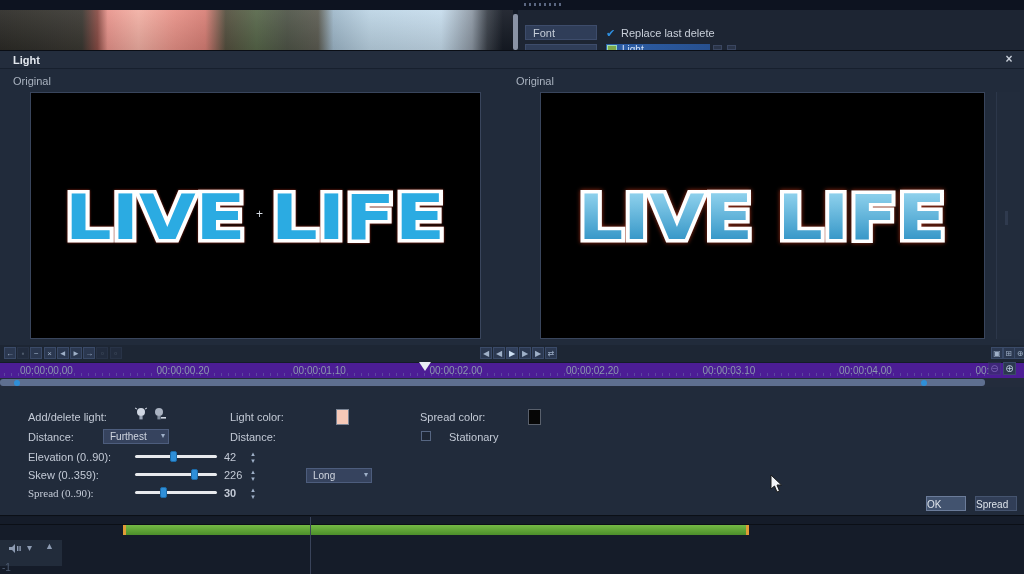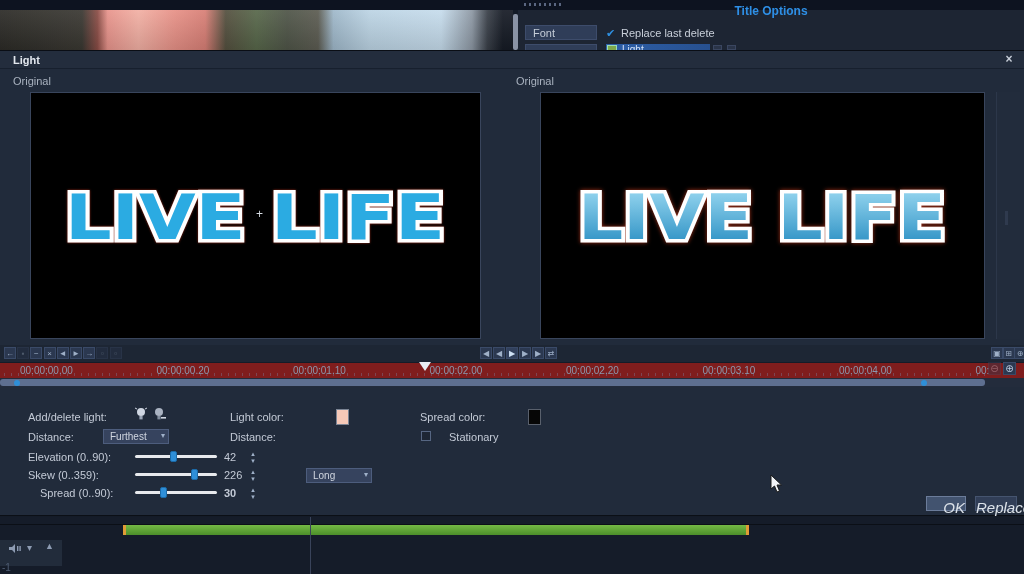--- a/index.html
+++ b/index.html
@@ -39,42 +39,42 @@
   .canvas svg{display:block;}
   .collapsed-strip{left:996px;top:41px;width:24px;height:247px;background:#222c3c;border-left:1px solid #2c374a;}
   .collapsed-notch{left:1005px;top:160px;width:3px;height:14px;background:#2f3a4e;}
   
   .toolrow{left:0;top:294px;width:1024px;height:17px;background:#1d2634;}
   .kf-btn,.tr-btn,.pv-btn{position:absolute;width:12px;height:12px;background:#2b3850;border:1px solid #3a4a68;
      color:#9fb0c8;font-size:8px;line-height:11px;text-align:center;}
   .dim{opacity:.38;}
   .tr-btn.accent{color:#cfe2f6;background:#31405c;}
   
-  .ruler{left:0;top:311px;width:1024px;height:16px;background:#7f1d1d;border-top:1px solid #141c28;}
+  .ruler{left:0;top:311px;width:1024px;height:16px;background:#4c1d95;border-top:1px solid #141c28;}
   .ts{position:absolute;top:2px;font-size:10px;color:#8b98ad;white-space:nowrap;}
   .ruler-ticks{left:4px;top:322px;width:981px;height:3px;
      background:repeating-linear-gradient(90deg,rgba(125,145,180,.35) 0 1px,transparent 1px 7px);}
   .zoom-btn{position:absolute;top:311px;width:13px;height:13px;background:#2b3850;border:1px solid #3a4a68;
      color:#b9c8dd;font-size:10px;line-height:12px;text-align:center;}
   .playhead-tri{left:419px;top:311px;width:0;height:0;border-left:6px solid transparent;border-right:6px solid transparent;border-top:9px solid #e8edf4;}
   .playhead-red{left:422px;top:327px;width:6px;height:3px;background:#d03a2a;}
   
   .scroll-track{left:0;top:327px;width:1024px;height:9px;background:#232c3c;}
   .scroll-bar{left:0;top:328px;width:985px;height:7px;background:#5e6f90;border-radius:3px;}
   .scroll-dot{position:absolute;top:329px;width:6px;height:6px;border-radius:50%;background:#2f8fd8;}
   
   .ctl-label{position:absolute;font-size:11px;color:#c3cad6;white-space:nowrap;}
   .swatch{position:absolute;width:13px;height:16px;border:1px solid #7b8494;}
   .dropdown{position:absolute;width:66px;height:15px;background:#36435e;border:1px solid #4d5d7d;font-size:10px;color:#d0d6e0;padding:1px 0 0 6px;}
   .dropdown .caret{position:absolute;right:3px;top:1px;font-size:8px;color:#9fb0c8;}
   .checkbox{position:absolute;width:10px;height:10px;background:#1d2634;border:1px solid #566682;}
   .slider-track{position:absolute;height:3px;background:#e8eaee;border-radius:2px;}
   .slider-thumb{position:absolute;width:7px;height:11px;background:#2f8fd8;border:1px solid #1b6aa8;border-radius:2px;}
   .spinner{position:absolute;width:12px;height:15px;color:#9fb0c8;font-size:7px;line-height:7px;text-align:center;}
-  .btn{position:absolute;height:15px;font-size:15px;color:#dde3ea;text-align:right;padding-top:2px;font-style:italic;}
+  .btn{position:absolute;height:15px;font-size:10px;color:#dde3ea;text-align:left;padding-top:2px;}
   .btn-ok{left:926px;top:445px;width:40px;background:#42536f;border:1px solid #6b7c9a;}
   .btn-cancel{left:975px;top:445px;width:42px;background:#313e57;border:1px solid #45546f;}
   .bulb-btn{position:absolute;width:15px;height:14px;}
   
   .bottom-area{left:0;top:517px;width:1024px;height:57px;background:#151c29;}
   .seam{left:0;top:524px;width:1024px;height:1px;background:#0b0f16;}
   .clip-green{left:123px;top:525px;width:626px;height:10px;background:linear-gradient(180deg,#74b944,#4c8f2a);}
   .clip-cap{position:absolute;top:525px;width:3px;height:10px;background:#e09c36;}
   .vline{left:310px;top:517px;width:1px;height:57px;background:#39435a;}
   .track-header{left:0;top:540px;width:62px;height:26px;background:#222c3b;}
@@ -86,21 +86,20 @@
 </head>
 <body>
 
 <div class="stage">
 
   <div class="abs top-strip"></div>
   <div class="abs video-thumb"></div>
   <div class="abs vscroll-sliver"></div>
   <div class="abs right-panel"></div>
   <div class="abs grip-dots"></div>
-  <div class="abs title-options">Title Options</div>
   <div class="abs font-btn">Font</div>
   <div class="abs font-btn2"></div>
   <span class="abs chk-blue" style="left:606px;top:27px;">✔</span>
   <span class="abs lbl" style="left:621px;top:27px;color:#c9d0da;">Replace last delete</span>
   <div class="abs filter-row-sliver">
     <span class="ico"></span>
     <span class="txt">Light</span>
   </div>
   <div class="abs tiny-dim-arrow" style="left:713px;top:45px;"></div>
   <div class="abs tiny-dim-arrow" style="left:727px;top:45px;"></div>
@@ -220,32 +219,32 @@
           <div>▾</div>
         </div>
         <div class="ctl-label" style="left: 28px; top: 418px;">Skew (0..359):</div>
         <div class="slider-track" style="left: 135px; top: 422px; width: 82px;"></div>
         <div class="slider-thumb" style="left: 190.989px; top: 418px;"></div>
         <div class="ctl-label" style="left: 224px; top: 418px;">226</div>
         <div class="spinner" style="left: 247px; top: 417px;">
           <div>▴</div>
           <div>▾</div>
         </div>
-        <div class="ctl-label" style="left: 40px; top: 436px;">Spread (0..90):</div>
+        <div class="ctl-label" style="left: 28px; top: 436px; font-family: Liberation Serif, serif;">Spread (0..90):</div>
         <div class="slider-track" style="left: 135px; top: 440px; width: 82px;"></div>
         <div class="slider-thumb" style="left: 160px; top: 436px;"></div>
         <div class="ctl-label" style="left: 224px; top: 436px; font-weight: bold;">30</div>
         <div class="spinner" style="left: 247px; top: 435px;">
           <div>▴</div>
           <div>▾</div>
         </div>
       </div>
 
     <div class="btn btn-ok">OK</div>
-    <div class="btn btn-cancel">Replace</div>
+    <div class="btn btn-cancel">Spread</div>
   </div>
 
   <div class="abs bottom-area"></div>
   <div class="abs seam"></div>
   <div class="abs clip-green"></div>
   <div class="clip-cap" style="left:123px;"></div>
   <div class="clip-cap" style="left:746px;"></div>
   <div class="abs vline"></div>
   <div class="abs track-header">
     <svg class="th-icon" style="left:8px;top:3px;" width="13" height="11" viewBox="0 0 13 11">

